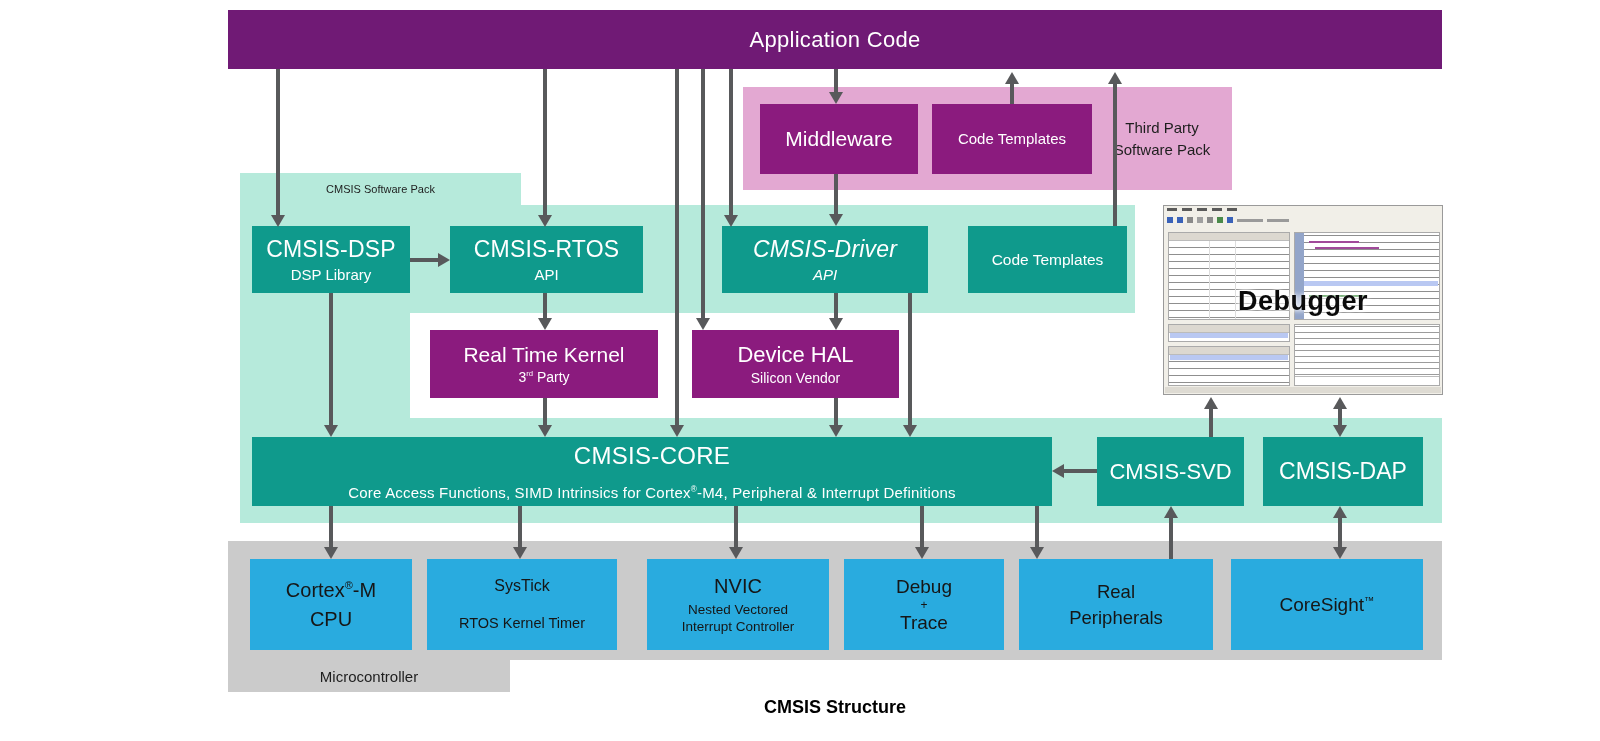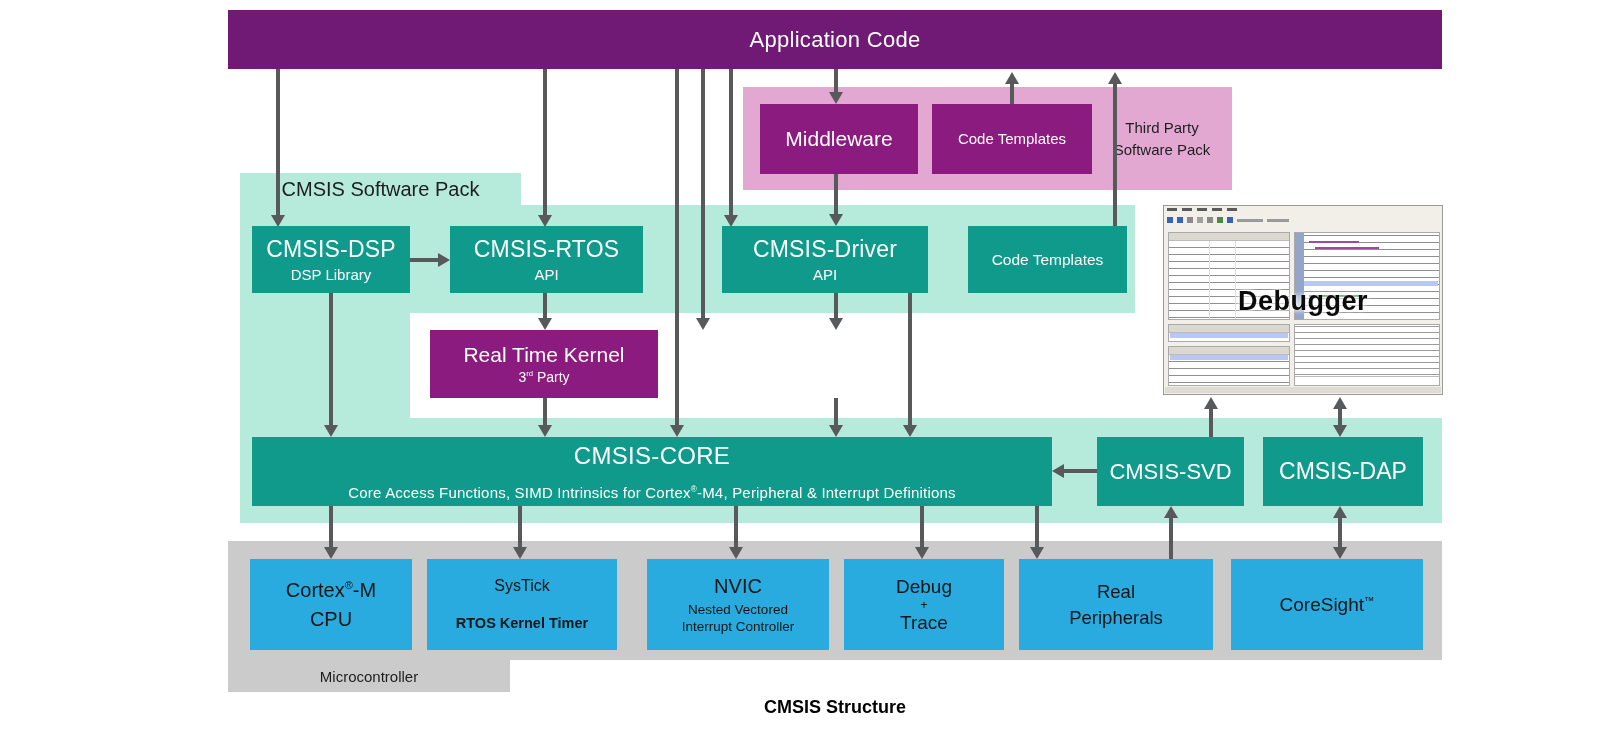--- a/index.html
+++ b/index.html
@@ -40,21 +40,21 @@
           background-position:0 4px;}
   .gutter{position:absolute;left:0;top:0;bottom:0;width:9px;background:#93A5C9;}
   .hlrow{position:absolute;left:1px;right:1px;height:5px;background:#B9C8F2;}
   .strip{position:absolute;height:2px;}
   .cmd{position:absolute;left:0;right:0;bottom:0;height:8px;background:#fff;border-top:1px solid #bbb;}
   .dbg-status{position:absolute;left:1px;right:1px;bottom:1px;height:6px;background:#DEDBD3;}
   .dbg-label{position:absolute;left:0;right:0;top:80px;text-align:center;
              font-size:27px;font-weight:bold;color:#0b0b0b;letter-spacing:.5px;
              text-shadow:0 0 4px #fff,0 0 6px #fff;}
   .caption{font-weight:bold;font-size:18px;color:#000;text-align:center;}
-  .lbl-sm{font-size:20px;color:#1E1E1E;}
+  .lbl-sm{font-size:11px;color:#1E1E1E;}
 </style>
 </head>
 <body>
 
 <div class="canvas">
 
   <div class="abs mint" style="left:240px;top:173px;width:281px;height:32px;display:flex;align-items:center;justify-content:center;">
     <span class="lbl-sm">CMSIS Software Pack</span>
   </div>
   <div class="abs mint" style="left:240px;top:205px;width:895px;height:108px;"></div>
@@ -83,31 +83,35 @@
   </div>
 
   <div class="bx teal" style="left:252px;top:226px;width:158px;height:67px;">
     <div class="t1">CMSIS-DSP</div>
     <div class="t2">DSP Library</div>
   </div>
   <div class="bx teal" style="left:450px;top:226px;width:193px;height:67px;">
     <div class="t1">CMSIS-RTOS</div>
     <div class="t2">API</div>
   </div>
-  <div class="bx teal" style="left:722px;top:226px;width:206px;height:67px;">
+  <div class="bx teal" style="left:722px;top:226px;width:206px;height:67px;font-style:italic;">
     <div class="t1">CMSIS-Driver</div>
     <div class="t2">API</div>
   </div>
   <div class="bx teal" style="left:968px;top:226px;width:159px;height:67px;font-size:15.5px;">
     <span>Code Templates</span>
   </div>
 
   <div class="bx purp" style="left:430px;top:330px;width:228px;height:68px;align-items:center;">
     <div style="font-size:21px;">Real Time Kernel</div>
     <div style="font-size:14px;margin-top:2px;"><span>3</span><sup class="sp">rd</sup><span> Party</span></div>
+  </div>
+  <div class="bx purp" style="left:692px;top:330px;width:207px;height:68px;">
+    <div style="font-size:22px;">Device HAL</div>
+    <div style="font-size:14px;margin-top:2px;">Silicon Vendor</div>
   </div>
 
   <div class="bx teal" style="left:252px;top:437px;width:800px;height:69px;">
     <div style="font-size:24px;letter-spacing:.3px;">CMSIS-CORE</div>
     <div style="font-size:15px;margin-top:14px;letter-spacing:.2px;"><span>Core Access Functions, SIMD Intrinsics for Cortex</span><sup class="sp">®</sup><span>-M4, Peripheral &amp; Interrupt Definitions</span></div>
   </div>
   <div class="bx teal" style="left:1097px;top:437px;width:147px;height:69px;font-size:22px;">
     <span>CMSIS-SVD</span>
   </div>
   <div class="bx teal" style="left:1263px;top:437px;width:160px;height:69px;font-size:23px;">
@@ -160,21 +164,21 @@
     <div class="dbg-status"></div>
     <div class="dbg-label">Debugger</div>
   </div>
 
   <div class="bx blue" style="left:250px;top:559px;width:162px;height:91px;font-size:20px;line-height:29px;">
     <div><span>Cortex</span><sup class="sp">®</sup><span>-M</span></div>
     <div>CPU</div>
   </div>
   <div class="bx blue" style="left:427px;top:559px;width:190px;height:91px;">
     <div style="font-size:16px;">SysTick</div>
-    <div style="font-size:14.5px;margin-top:20px;font-weight:bold;">RTOS Kernel Timer</div>
+    <div style="font-size:14.5px;margin-top:20px;">RTOS Kernel Timer</div>
   </div>
   <div class="bx blue" style="left:647px;top:559px;width:182px;height:91px;">
     <div style="font-size:20px;">NVIC</div>
     <div style="font-size:13.5px;line-height:17px;margin-top:3px;">Nested Vectored</div>
     <div style="font-size:13.5px;line-height:17px;">Interrupt Controller</div>
   </div>
   <div class="bx blue" style="left:844px;top:559px;width:160px;height:91px;">
     <div style="font-size:19px;line-height:22px;">Debug</div>
     <div style="font-size:12px;line-height:14px;">+</div>
     <div style="font-size:19px;line-height:22px;">Trace</div>

